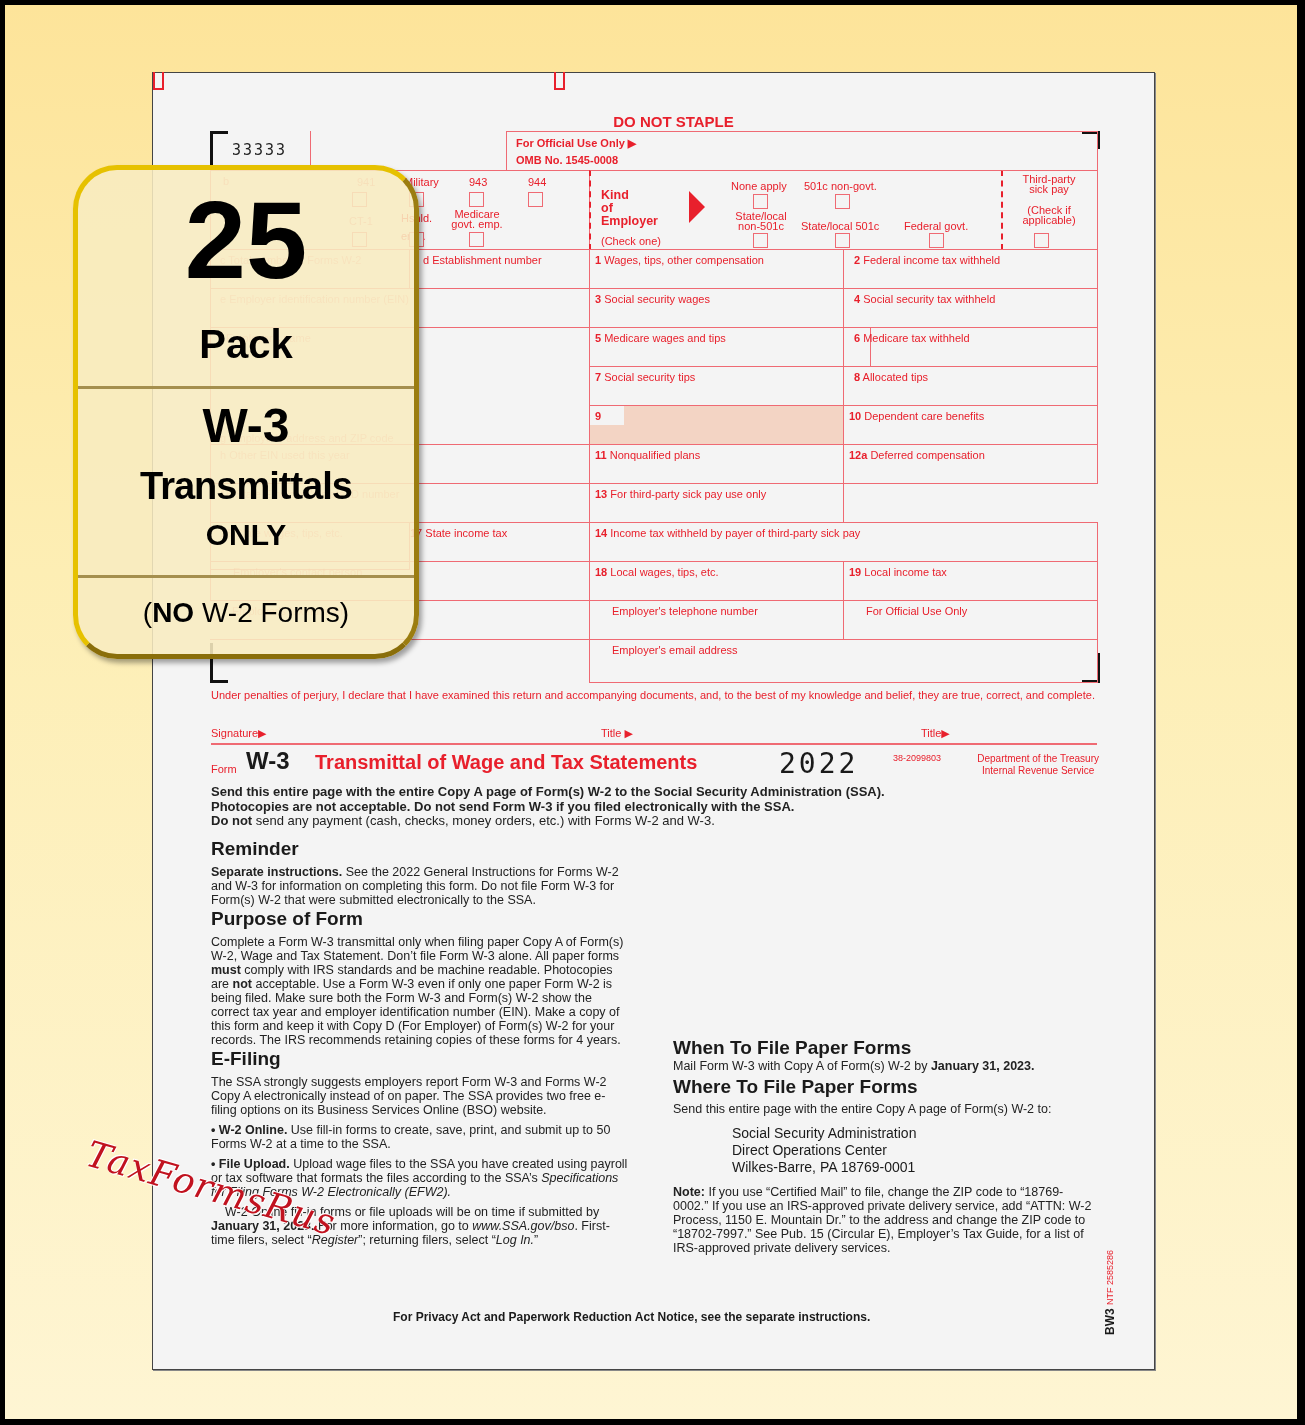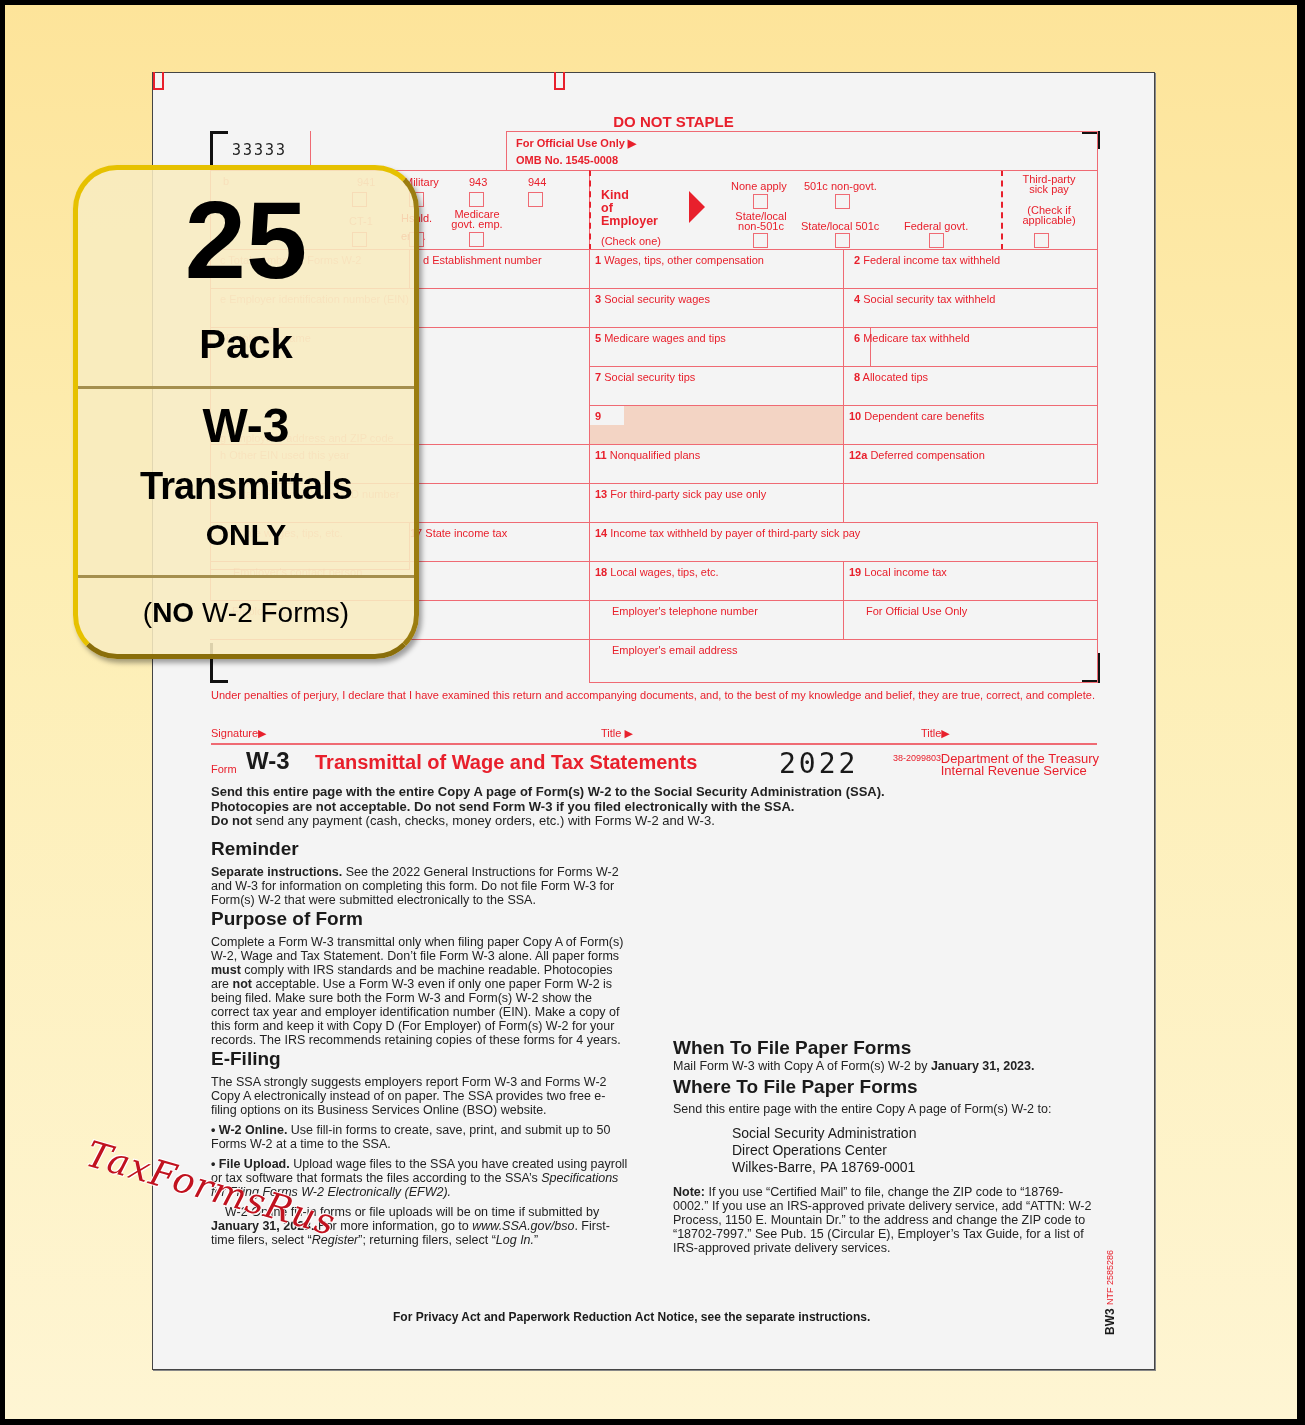--- a/index.html
+++ b/index.html
@@ -224,21 +224,21 @@
       <span style="left:390px;">Title ▶</span>
       <span style="left:710px;">Title▶</span>
     </div>
 
     <div class="titlebar">
       <span style="position:absolute;left:0;top:16px;font-size:11px;color:#e8202c;">Form</span>
       <span style="position:absolute;left:35px;top:0px;font-size:24px;font-weight:bold;color:#1a1a1a;">W-3</span>
       <span style="position:absolute;left:104px;top:4px;font-size:20px;font-weight:bold;color:#e8202c;">Transmittal of Wage and Tax Statements</span>
       <span style="position:absolute;left:568px;top:0px;font-size:28px;font-family:'DejaVu Sans Mono',monospace;letter-spacing:3px;color:#1a1a1a;">2022</span>
       <span style="position:absolute;left:682px;top:6px;font-size:9px;color:#e8202c;">38-2099803</span>
-      <span style="position:absolute;right:0;top:6px;font-size:13px;color:#e8202c;text-align:left;line-height:12px;">
+      <span style="position:absolute;right:0;top:6px;font-size:10px;color:#e8202c;text-align:center;line-height:12px;">
         <span>Department of the Treasury</span><br><span>Internal Revenue Service</span>
       </span>
     </div>
 
     <div class="body-text" style="position:absolute;left:58px;top:712px;width:880px;font-size:13px;line-height:14.5px;">
       <b>Send this entire page with the entire Copy A page of Form(s) W-2 to the Social Security Administration (SSA).</b><br>
       <b>Photocopies are not acceptable. Do not send Form W-3 if you filed electronically with the SSA.</b><br>
       <b>Do not</b><span> send any payment (cash, checks, money orders, etc.) with Forms W-2 and W-3.</span>
     </div>
 

